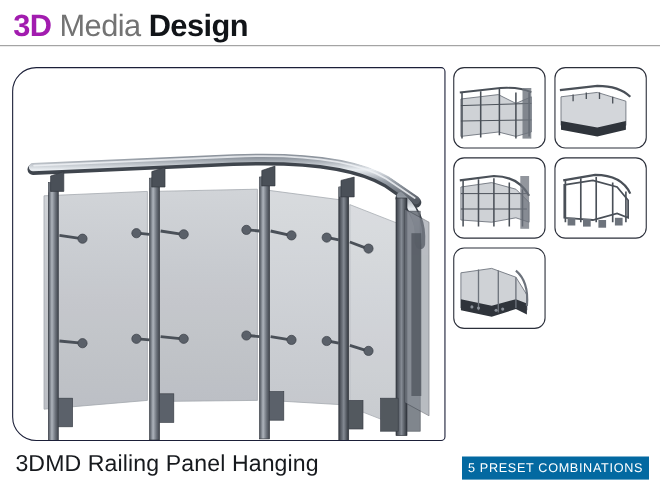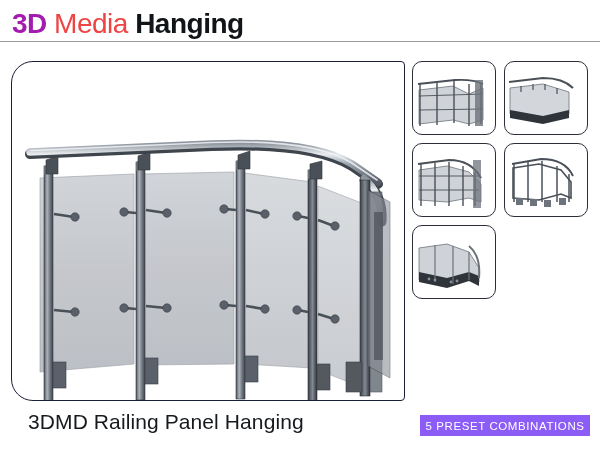--- a/index.html
+++ b/index.html
@@ -7,21 +7,21 @@
     width:600px;height:450px;
     background:#ffffff;
     font-family:"Liberation Sans", sans-serif;
     overflow:hidden;
     position:relative;
   }
   
   #header{position:absolute;left:0;top:0;width:600px;height:60px;}
   #logo{position:absolute;left:12px;top:8px;font-size:28px;letter-spacing:-0.5px;white-space:nowrap;}
   #logo .t3d{color:#a21caf;font-weight:bold;}
-  #logo .tmedia{color:#ef4444;font-weight:normal;}
+  #logo .tmedia{color:#737373;font-weight:normal;}
   #logo .tdesign{color:#111418;font-weight:bold;}
   #headerline{position:absolute;left:0;top:41px;width:600px;height:1px;background:#9b9b9b;}
   #tagline{position:absolute;left:12px;top:44px;font-size:11.5px;color:#5a5e63;letter-spacing:0.2px;white-space:nowrap;}
 
   
   #stage{
     position:absolute;left:11px;top:61px;width:394px;height:340px;
     background:#ffffff;
     border:1.4px solid #1b1f38;
     border-radius:22px 4px 4px 22px;
@@ -47,38 +47,38 @@
   }
   .thumb svg{position:absolute;left:0;top:0;}
   #thumb0{left:0px;  top:0px;}
   #thumb1{left:92px; top:0px;}
   #thumb2{left:0px;  top:82px;}
   #thumb3{left:92px; top:82px;}
   #thumb4{left:0px;  top:164px;}
 
   
   #caption{
-    position:absolute;left:28px;top:410px;
+    position:absolute;left:14px;top:410px;
     font-size:21px;color:#16191d;letter-spacing:0.1px;white-space:nowrap;
   }
   #badge{
     position:absolute;left:420px;top:415px;width:170px;height:21px;
-    background:#8b5cf6;
+    background:#0369a1;
     display:flex;align-items:center;justify-content:center;
   }
   #badge span{
     color:#ffffff;font-size:11.5px;letter-spacing:0.6px;white-space:nowrap;
   }
 </style>
 </head>
 <body>
 
 <div id="header">
   <div id="logo">
-    <span class="t3d">3D</span><span class="tmedia"> Media </span><span class="tdesign">Hanging</span>
+    <span class="t3d">3D</span><span class="tmedia"> Media </span><span class="tdesign">Design</span>
   </div>
   <div id="headerline"></div>
 </div>
 
 <div id="stage">
   <svg id="stagesvg" width="392" height="338" viewBox="0 0 392 338">
     <defs>
       <linearGradient id="glass" x1="0" y1="0" x2="0" y2="1">
         <stop offset="0" stop-color="#cfd2d6"></stop>
         <stop offset="0.5" stop-color="#c2c5ca"></stop>

